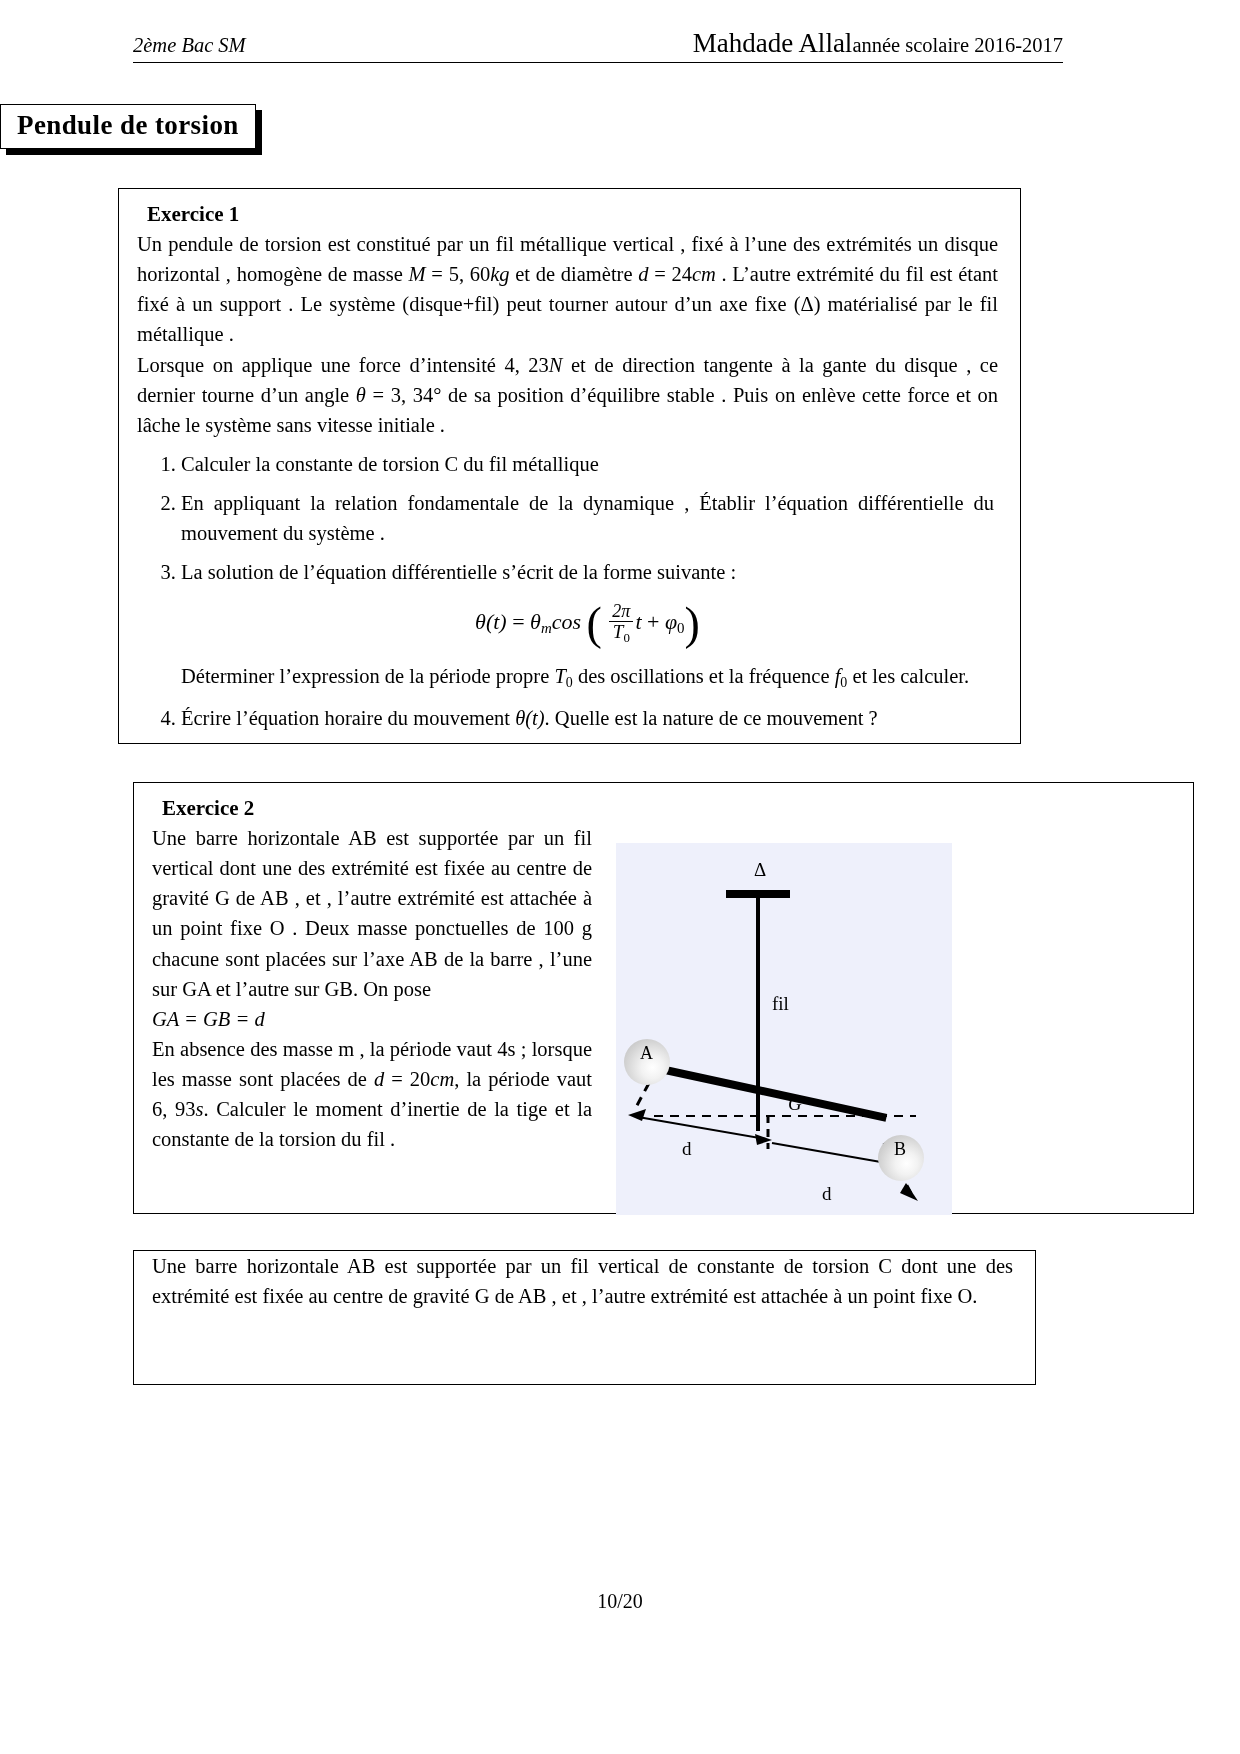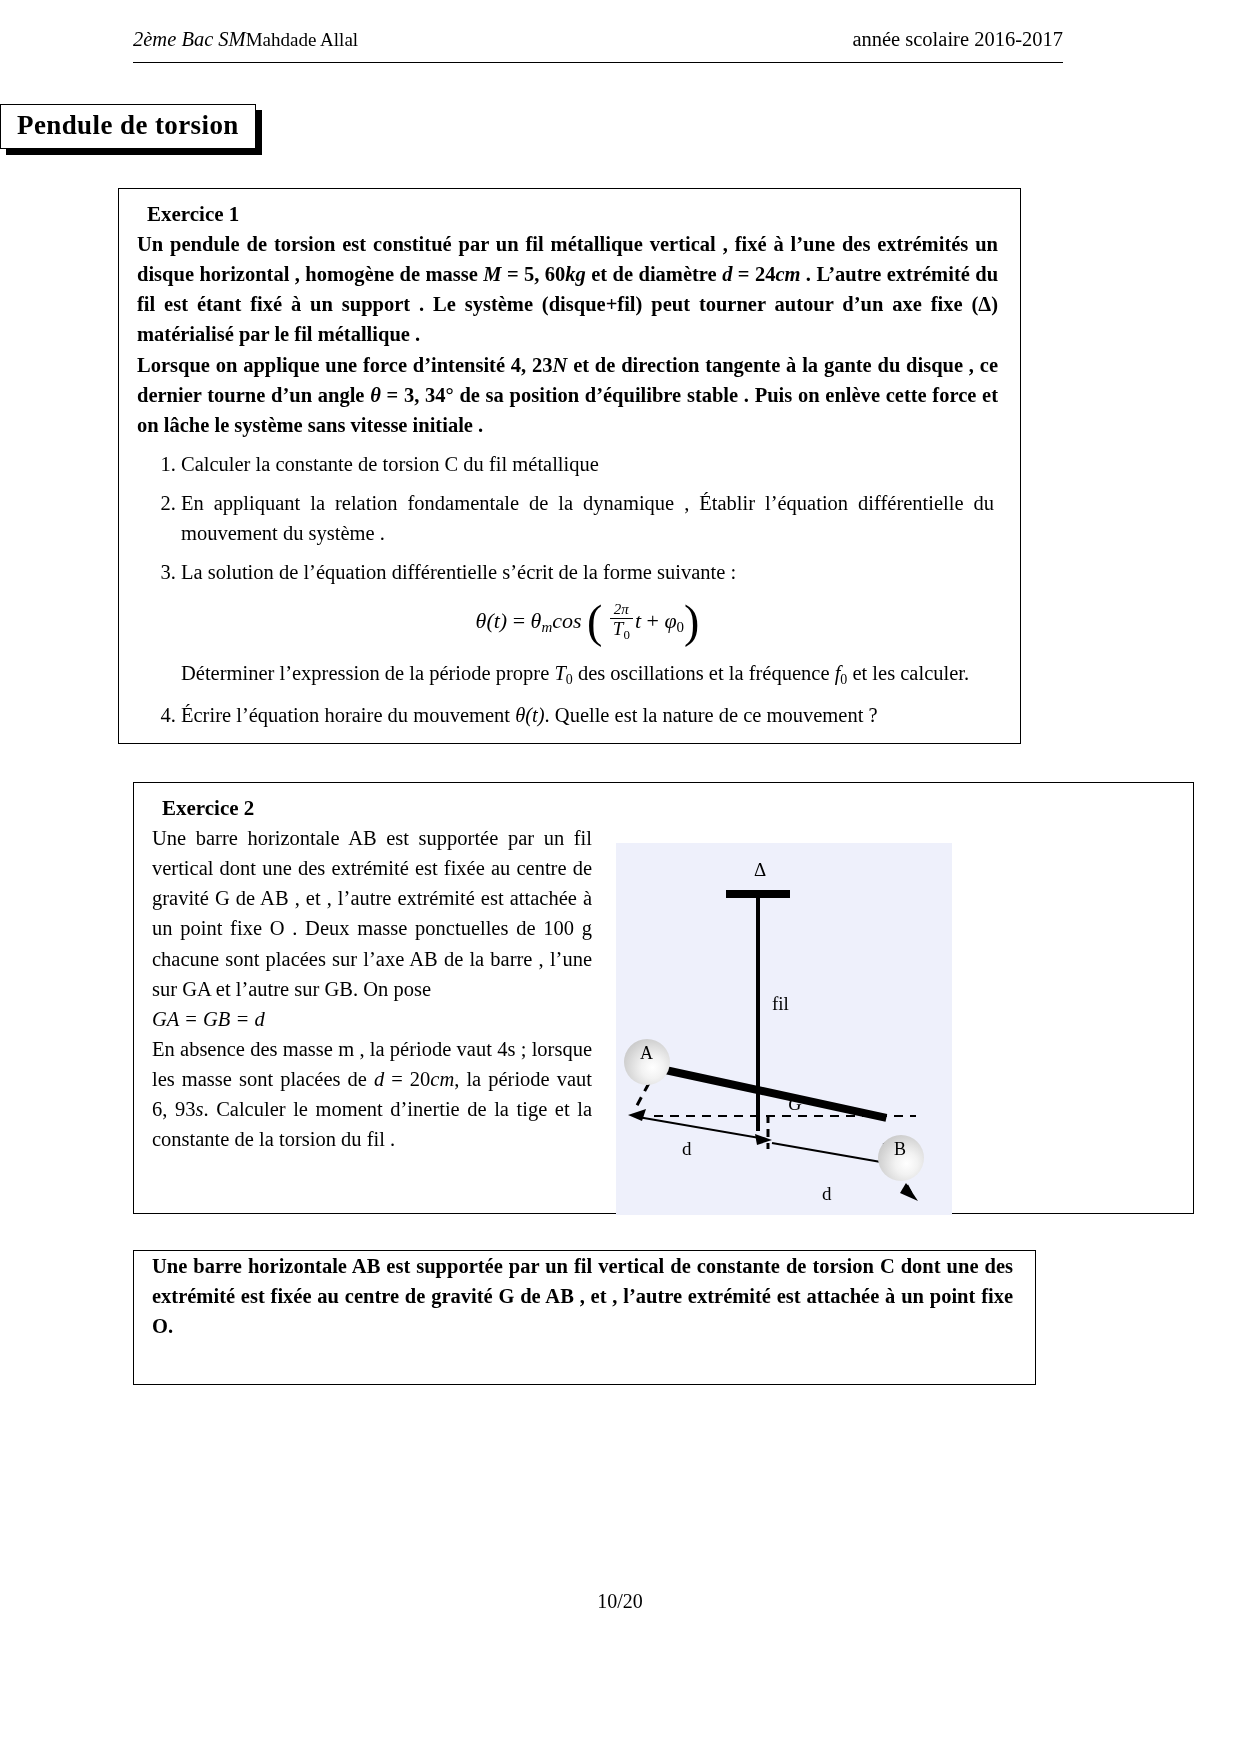--- a/index.html
+++ b/index.html
@@ -12,21 +12,21 @@
     overflow:hidden;
   }
   .page{position:relative;width:1240px;height:1754px;}
 
   
   .header{
     position:absolute;left:133px;top:28px;width:930px;
     display:flex;align-items:baseline;
   }
   .hdr-left{font-style:italic;font-size:20.5px;white-space:nowrap;}
-  .hdr-center{flex:1;text-align:left;font-size:19px;white-space:nowrap;}
+  .hdr-center{flex:1;text-align:right;font-size:27px;white-space:nowrap;}
   .hdr-right{font-size:20.5px;white-space:nowrap;text-align:center;}
   .header-rule{
     position:absolute;left:133px;top:62px;width:930px;height:0;
     border-top:1.6px solid #000;
   }
 
   
   .title-wrap{position:absolute;left:0;top:104px;width:1240px;text-align:left;}
   .title-shadow{
     display:inline-block;position:relative;
@@ -59,21 +59,21 @@
   .ex-title{
     font-weight:bold;font-size:21px;
     margin:13px 0 2px 28px;
   }
   .ex-body{
     margin:0 22px 0 18px;
     font-size:20.5px;
     line-height:1.47;
     text-align:justify;
   }
-  .ex-body p{margin:0;font-weight:bold;}
+  .ex-body p{margin:0;}
 
   
   .just{text-align:justify;text-align-last:left;}
 
   
   .m{font-style:italic;font-family:"Liberation Serif","DejaVu Serif",serif;}
   .mu{font-style:normal;}
   .num{font-style:normal;}
   sub.s{font-size:.68em;vertical-align:-.28em;font-style:italic;}
   sub.sn{font-size:.68em;vertical-align:-.28em;font-style:normal;}
@@ -88,21 +88,21 @@
 
   
   .eqn{
     text-align:center;margin:16px 0 16px 0;font-size:22px;
   }
   .frac{
     display:inline-block;vertical-align:middle;
     text-align:center;line-height:1.05;
     margin:0 2px;position:relative;top:-1px;
   }
-  .frac .fn{display:block;padding:0 3px;font-size:15px;}
+  .frac .fn{display:block;padding:0 3px;font-size:18px;}
   .frac .fd{display:block;border-top:1.3px solid #000;padding:0 3px;font-size:19px;}
   .paren{
     display:inline-block;font-size:46px;line-height:.72;
     vertical-align:middle;font-family:"Liberation Serif",serif;
     position:relative;top:-1px;
   }
 
   
   .ex2-flex{display:flex;}
   .ex2-text{

